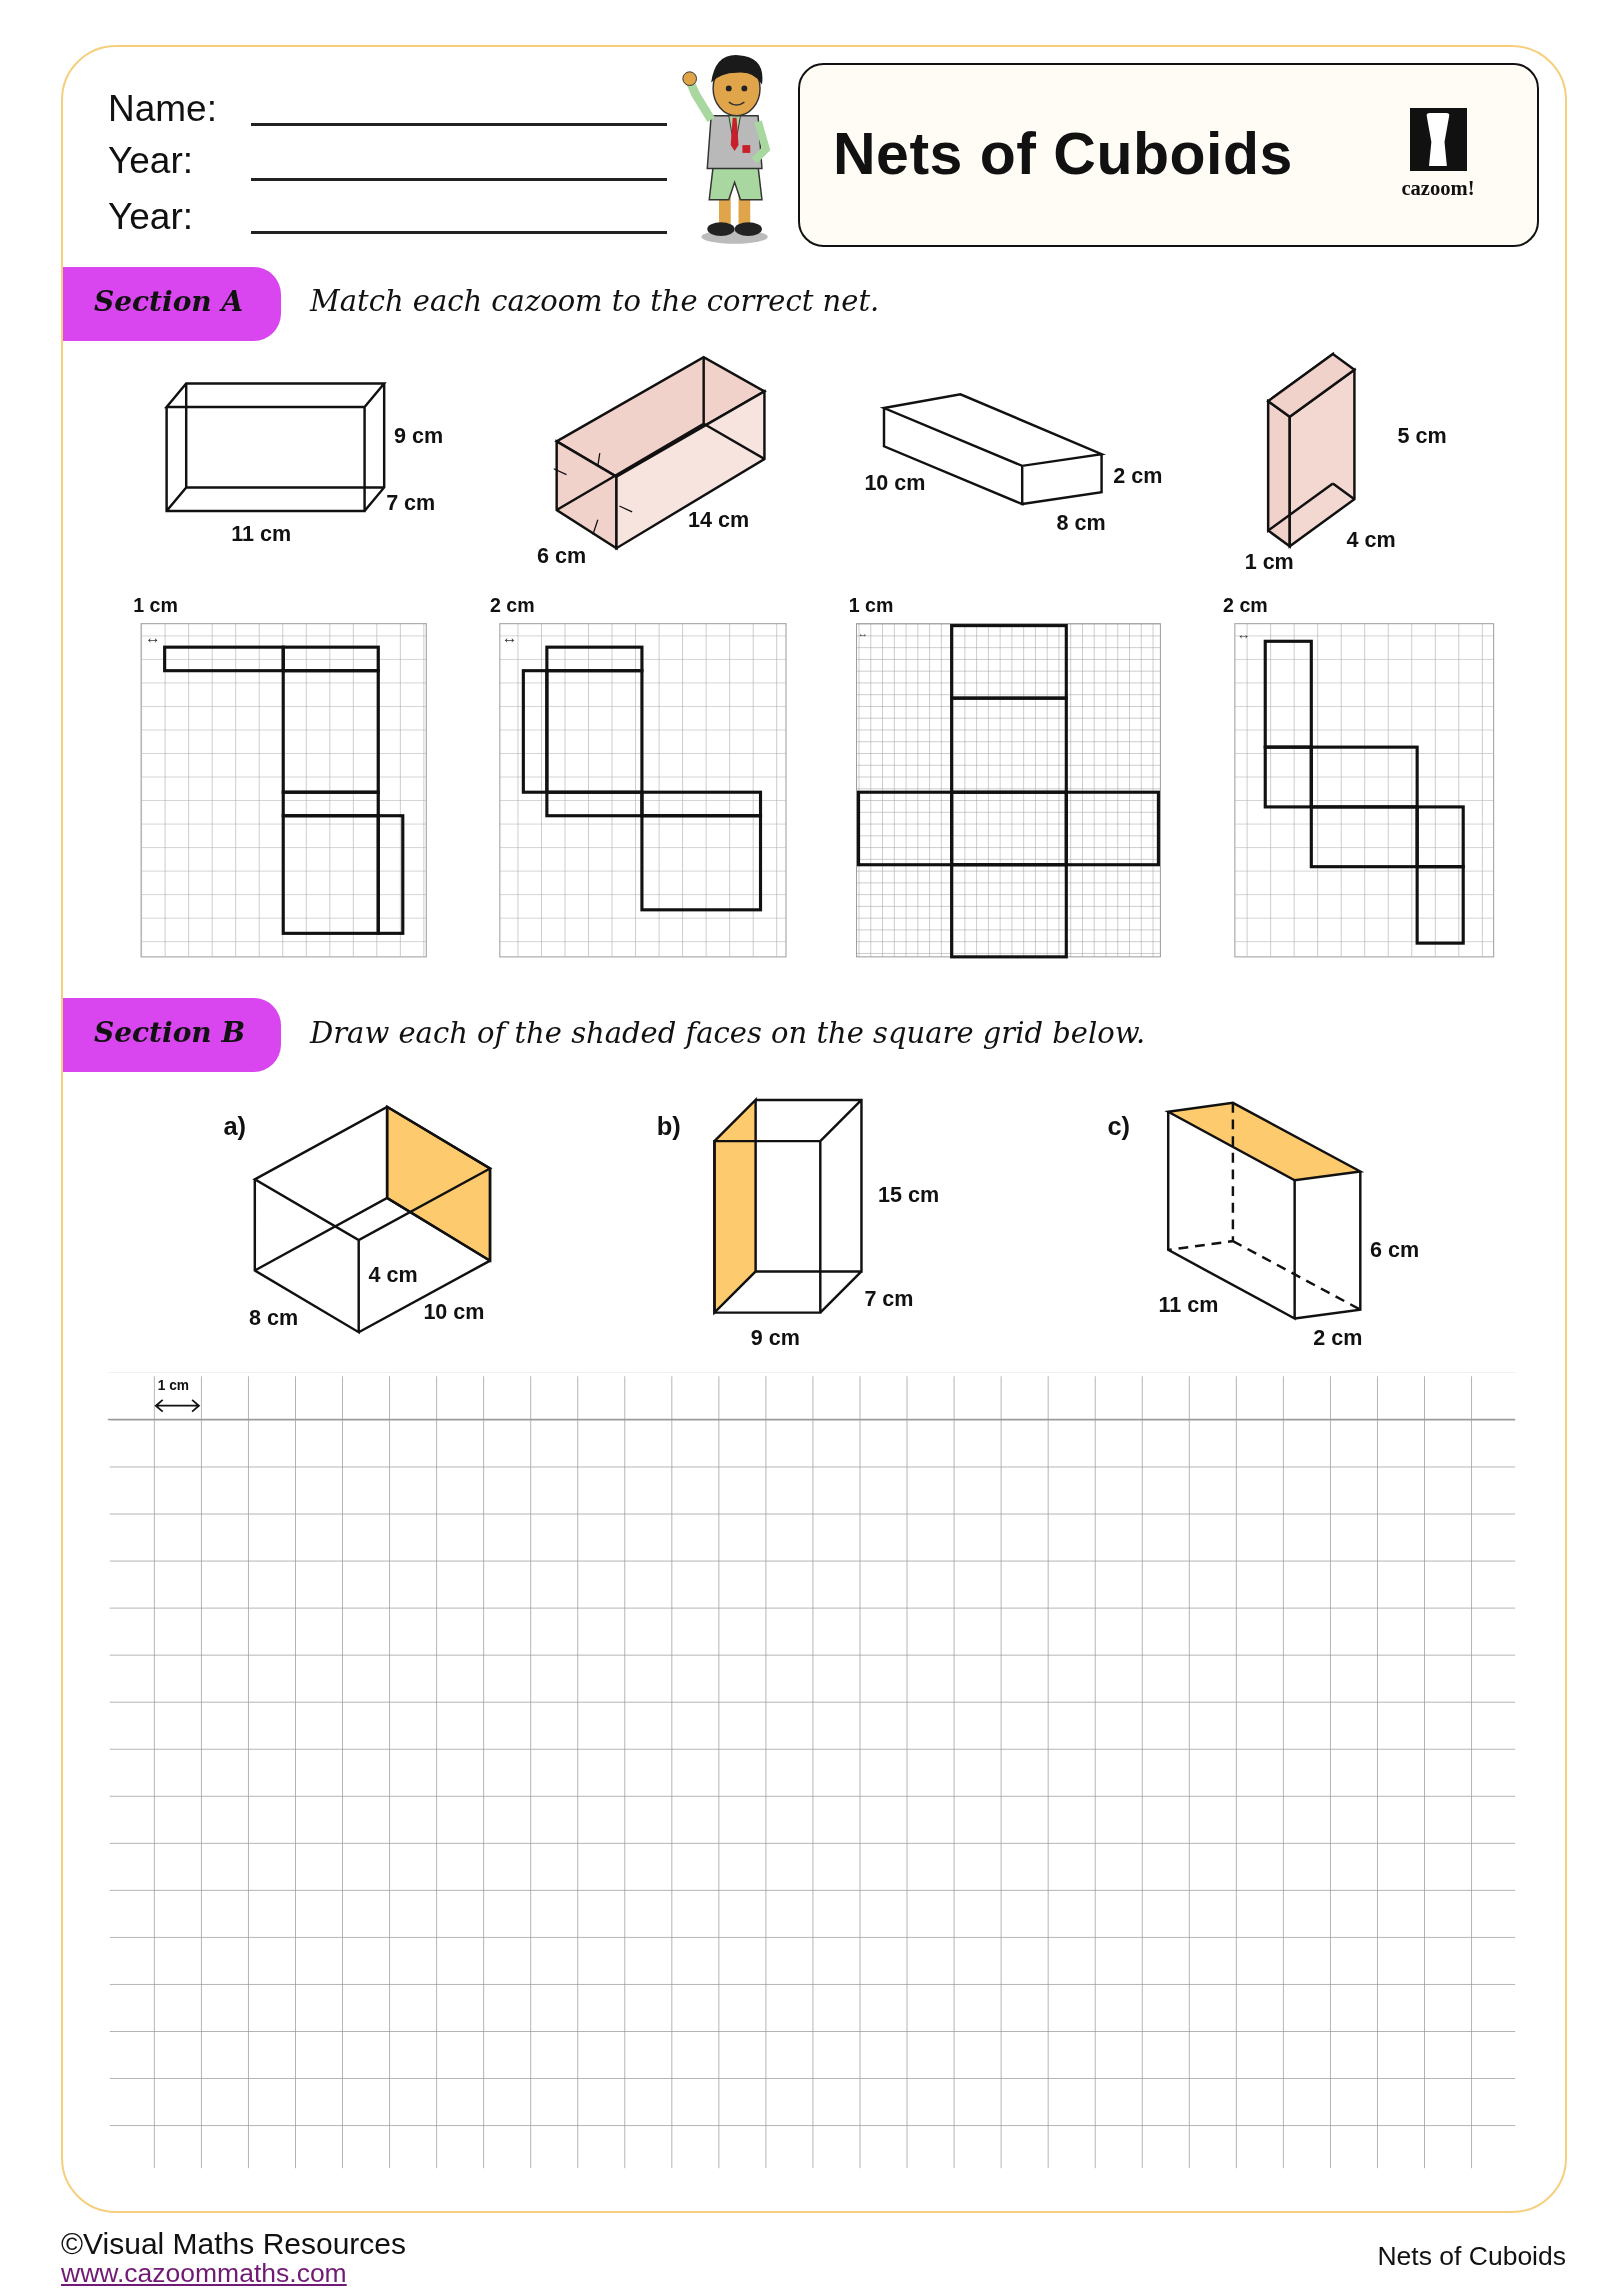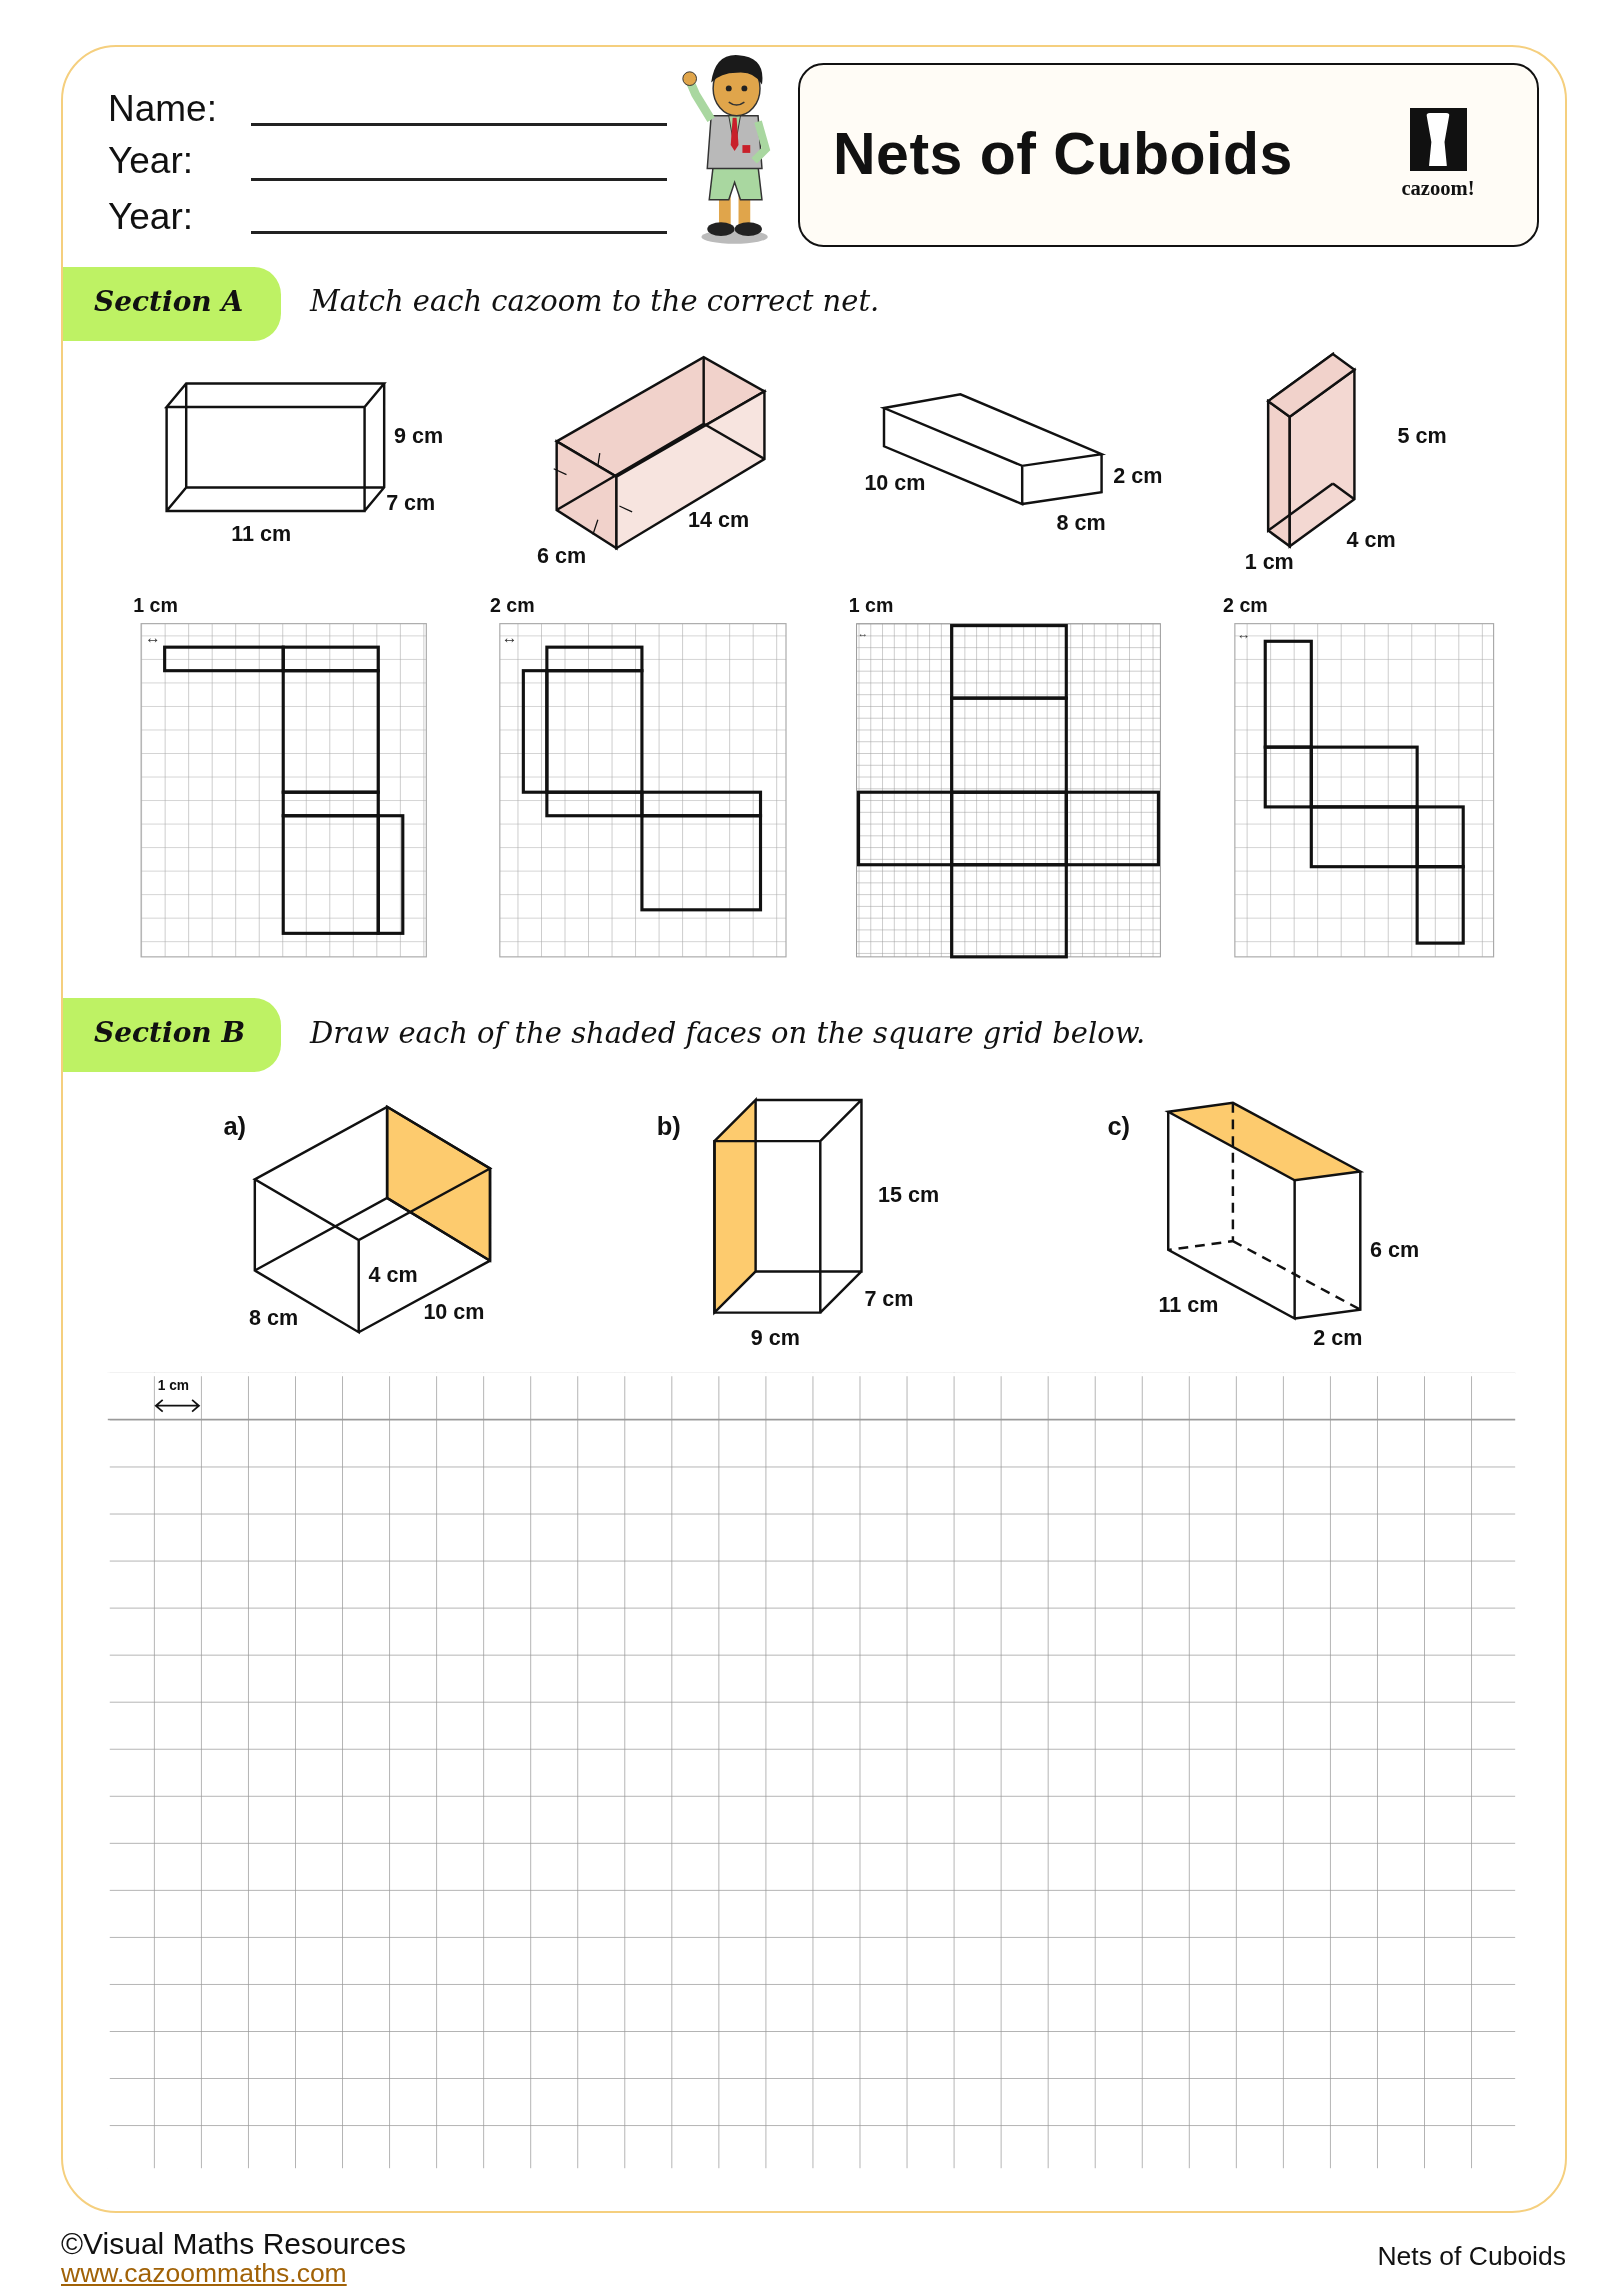--- a/index.html
+++ b/index.html
@@ -6,26 +6,26 @@
   body{width:1621px;height:2293px;position:relative;font-family:"Liberation Sans",sans-serif;color:#111;overflow:hidden;}
   .frame{position:absolute;left:61px;top:45px;width:1506px;height:2168px;border:2.9px solid #f5cf7e;border-radius:55px;box-sizing:border-box;}
   .hdr-label{position:absolute;left:108px;font-size:37px;font-weight:normal;font-family:"Liberation Sans",sans-serif;}
   .hdr-line{position:absolute;left:251px;width:416px;height:2.9px;background:#222;}
   .title-box{position:absolute;left:798px;top:63px;width:741px;height:184px;border:2.9px solid #111;border-radius:25.5px;background:#fffcf6;box-sizing:border-box;}
   .title{position:absolute;left:33px;top:55px;font-size:59px;font-weight:bold;letter-spacing:0.5px;}
   .logo{position:absolute;left:594px;top:43px;width:88px;text-align:center;}
   .logo-box{width:57px;height:63px;background:#111;margin:0 auto;position:relative;}
   .logo-drum{position:absolute;left:16.7px;top:4.9px;width:23.5px;height:53px;background:#fff;clip-path:polygon(0 0,100% 0,78% 55%,88% 100%,12% 100%,22% 55%);border-radius:3.9px;}
   .logo-text{font-family:"Liberation Serif",serif;font-weight:bold;font-size:20.6px;margin-top:6px;}
-  .section-pill{position:absolute;left:63px;width:218px;height:74px;background:#bef264;border-radius:0 27.4px 27.4px 0;}
+  .section-pill{position:absolute;left:63px;width:218px;height:74px;background:#d946ef;border-radius:0 27.4px 27.4px 0;}
   .section-label{position:absolute;left:31px;top:17.6px;font-family:"DejaVu Serif",serif;font-style:italic;font-weight:bold;font-size:28px;}
   .instruction{position:absolute;left:310px;font-family:"DejaVu Serif",serif;font-style:italic;font-size:29px;}
   .dim{font-weight:bold;font-size:22px;fill:#111;font-family:"Liberation Sans",sans-serif;}
   .footer-left{position:absolute;left:61px;top:2227px;font-size:30px;}
-  .footer-link{position:absolute;left:61px;top:2258px;font-size:26.5px;color:#a16207;text-decoration:underline;}
+  .footer-link{position:absolute;left:61px;top:2258px;font-size:26.5px;color:#701a75;text-decoration:underline;}
   .footer-right{position:absolute;right:55px;top:2241px;font-size:26.5px;}
   svg{position:absolute;overflow:visible;}
 </style>
 </head>
 <body>
 
 <div class="frame" data-name="page-frame"></div>
 
 <div class="hdr-label" style="top:88px" data-name="name-label">Name:</div>
 <div class="hdr-line" style="top:123px" data-name="name-field"></div>

